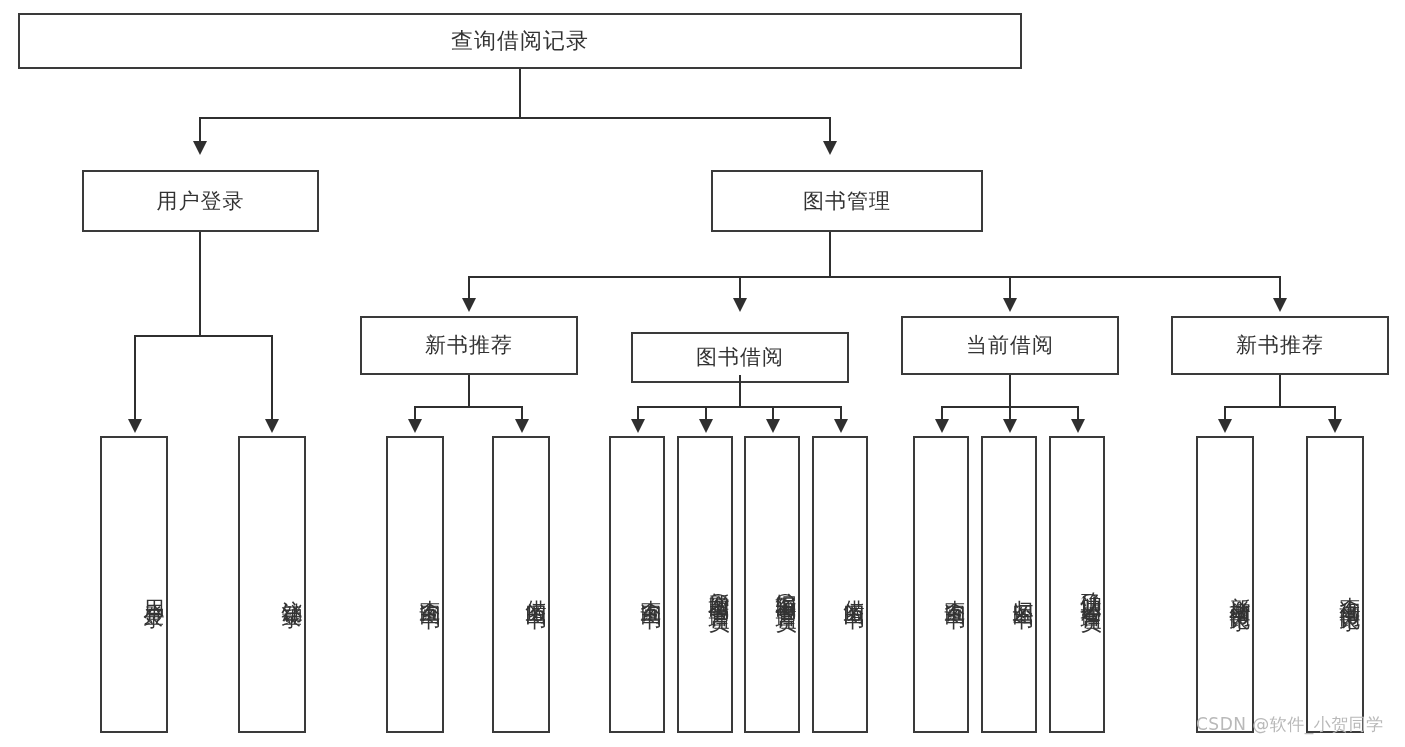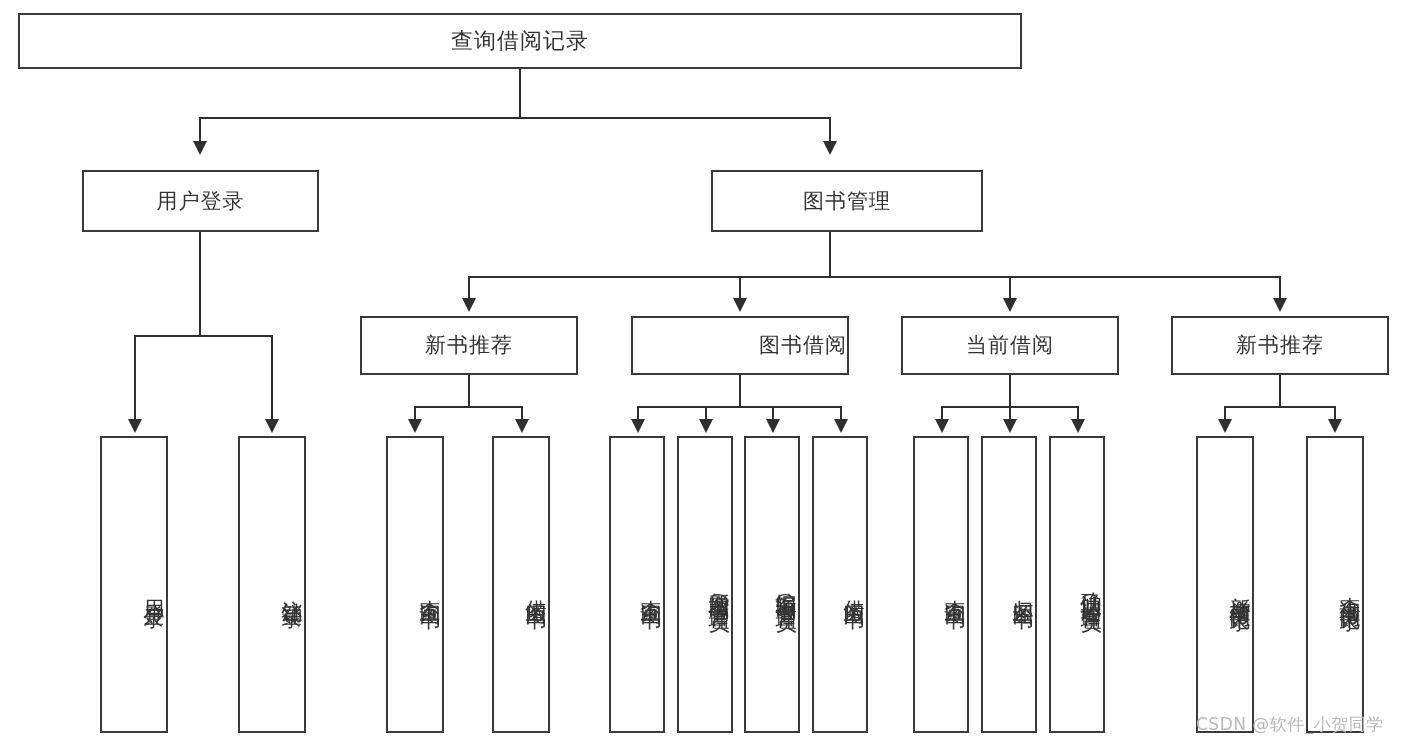--- a/index.html
+++ b/index.html
@@ -137,21 +137,21 @@
 
   <div class="vline" style="left:1009px;top:276px;height:24px;"></div>
   <div class="arrow" style="left:1003px;top:298px;"></div>
 
   <div class="vline" style="left:1279px;top:276px;height:24px;"></div>
   <div class="arrow" style="left:1273px;top:298px;"></div>
 
   <div class="node h" style="left:360px;top:316px;width:218px;height:59px;">
     <span class="lbl">新书推荐</span>
   </div>
-  <div class="node h" style="left:631px;top:316px;width:218px;height:59px;justify-content:flex-end;">
+  <div class="node h" style="left:631px;top:332px;width:218px;height:51px;">
     <span class="lbl">图书借阅</span>
   </div>
   <div class="node h" style="left:901px;top:316px;width:218px;height:59px;">
     <span class="lbl">当前借阅</span>
   </div>
   <div class="node h" style="left:1171px;top:316px;width:218px;height:59px;">
     <span class="lbl">新书推荐</span>
   </div>
 
   <div class="vline" style="left:468px;top:375px;height:31px;"></div>

